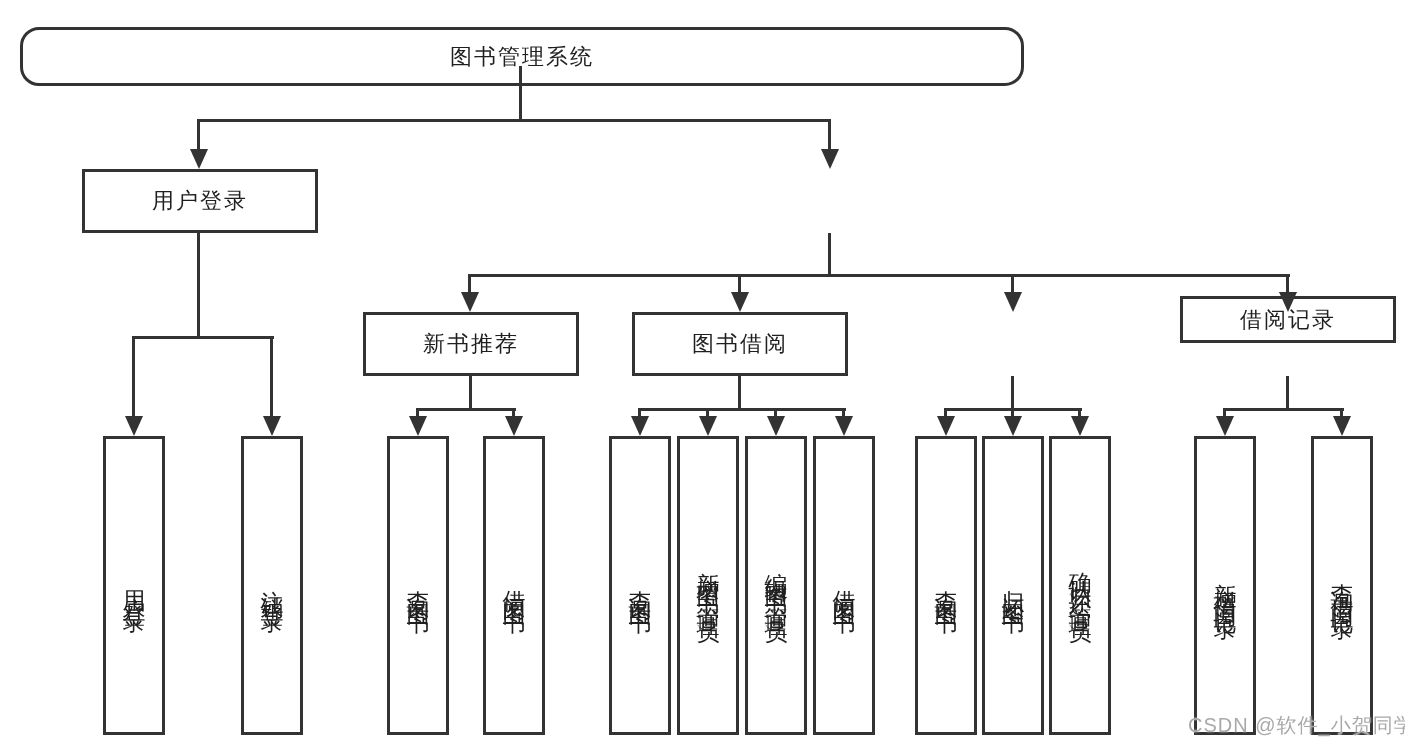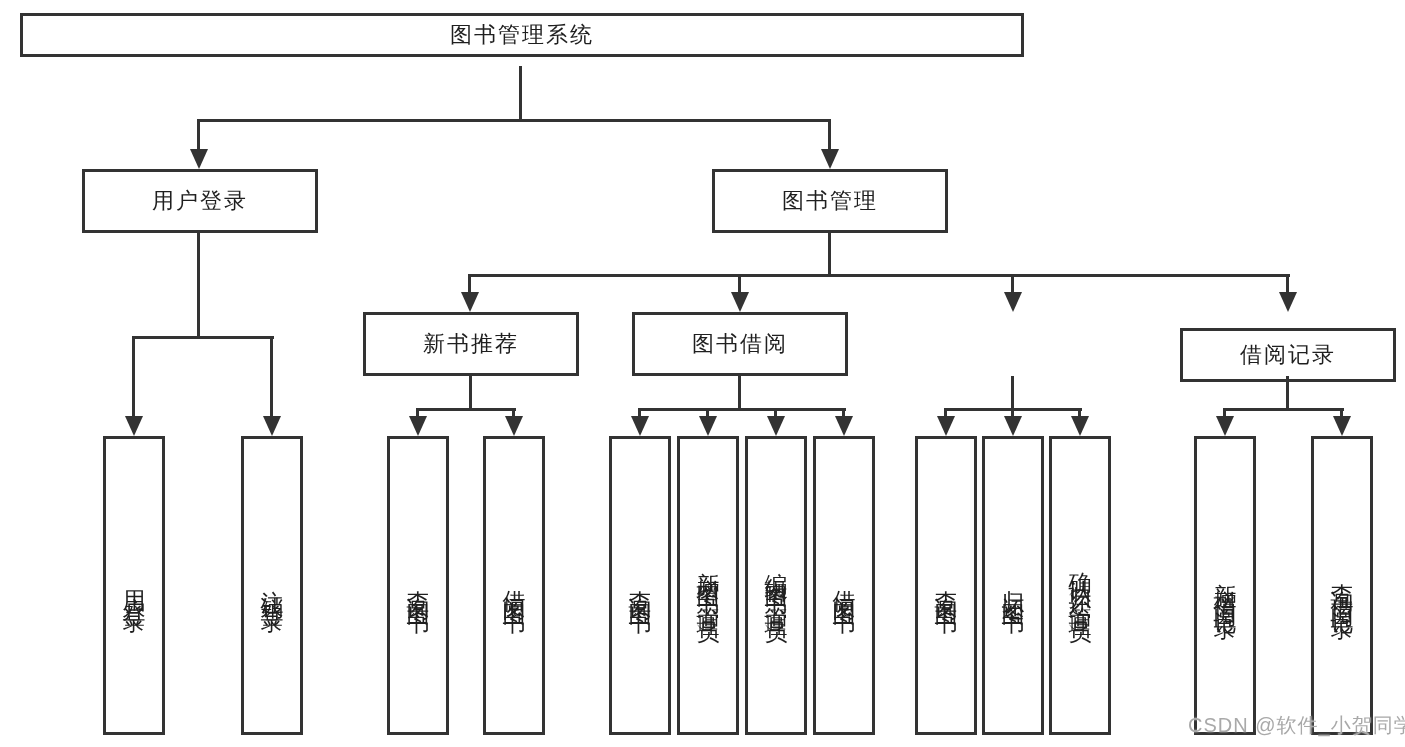--- a/index.html
+++ b/index.html
@@ -75,38 +75,35 @@
     white-space:nowrap;
     text-shadow:0 0 2px #ffffff;
     z-index:5;
   }
 </style>
 </head>
 <body>
 
 <div class="canvas">
 
-  <div class="node" style="left:20px;top:13px;width:1004px;height:44px;">
+  <div class="node" style="left:20px;top:27px;width:1004px;height:59px;border-radius:19px;">
     <span>图书管理系统</span>
   </div>
 
   <div class="node" style="left:82px;top:169px;width:236px;height:64px;">
     <span>用户登录</span>
   </div>
-  <div class="node" style="left:712px;top:169px;width:236px;height:64px;">
-    <span>图书管理</span>
-  </div>
 
   <div class="node" style="left:363px;top:312px;width:216px;height:64px;">
     <span>新书推荐</span>
   </div>
   <div class="node" style="left:632px;top:312px;width:216px;height:64px;">
     <span>图书借阅</span>
   </div>
-  <div class="node" style="left:1180px;top:328px;width:216px;height:54px;">
+  <div class="node" style="left:1180px;top:296px;width:216px;height:47px;">
     <span>借阅记录</span>
   </div>
 
   <div class="leaf" style="left:103px;">
     <span class="vtext">用户登录</span>
   </div>
   <div class="leaf" style="left:241px;">
     <span class="vtext">注销登录</span>
   </div>
 

